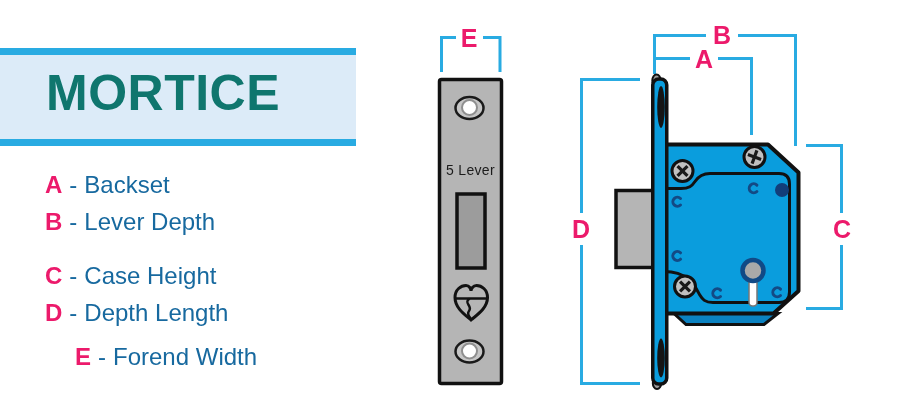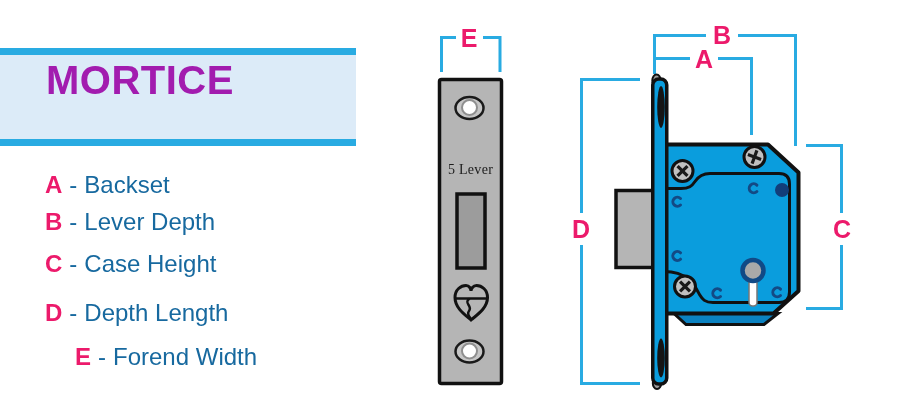--- a/index.html
+++ b/index.html
@@ -7,47 +7,47 @@
     position:relative;width:909px;height:413px;background:#ffffff;overflow:hidden;
     font-family:"Liberation Sans",sans-serif;
   }
   
   .banner{
     position:absolute;left:0;top:48px;width:356px;height:98px;box-sizing:border-box;
     background:#dcebf8;border-top:7px solid #29abe2;border-bottom:7px solid #29abe2;
     padding-left:46px;
   }
   .banner-title{
-    margin-top:5px;font-size:40px;font-weight:bold;color:#a21caf;line-height:1.0;
+    margin-top:13px;font-size:50px;font-weight:bold;color:#0f766e;line-height:1.0;
     letter-spacing:0.5px;
   }
   .banner-subtitle{
     font-size:33px;font-weight:bold;color:#ec1a6b;line-height:1.0;letter-spacing:0.5px;
     margin-top:2px;
   }
   
   .legend-row{position:absolute;left:45px;font-size:24px;white-space:nowrap;}
   .legend-letter{color:#ec1a6b;font-weight:bold;}
   .legend-sep{color:#17699f;margin:0 7px;}
   .legend-label{color:#17699f;}
-  .lr-a{top:171px;} .lr-b{top:208px;} .lr-c{top:250px;} .lr-d{top:299px;} .lr-e{top:343px;margin-left:30px;}
+  .lr-a{top:171px;} .lr-b{top:208px;} .lr-c{top:262px;} .lr-d{top:299px;} .lr-e{top:343px;margin-left:30px;}
   
   .diagram-svg{position:absolute;left:0;top:0;}
   .dim-letter{
     position:absolute;transform:translate(-50%,-50%);
     color:#ec1a6b;font-weight:bold;font-size:25px;line-height:1;
   }
   .dl-e{left:469px;top:38px;}
   .dl-b{left:722px;top:35px;}
   .dl-a{left:704px;top:59px;}
   .dl-d{left:581px;top:229px;}
   .dl-c{left:842px;top:229px;}
   .engraving{
     position:absolute;left:439px;top:162px;width:63px;text-align:center;
-    font-size:14px;color:#1c1c1c;letter-spacing:0.3px;font-family:Liberation Serif, serif;
+    font-size:14px;color:#1c1c1c;letter-spacing:0.3px;
   }
 </style>
 </head>
 <body>
 
 <div class="canvas">
 
   <div class="banner">
     <div class="banner-title">MORTICE</div>
   </div>

